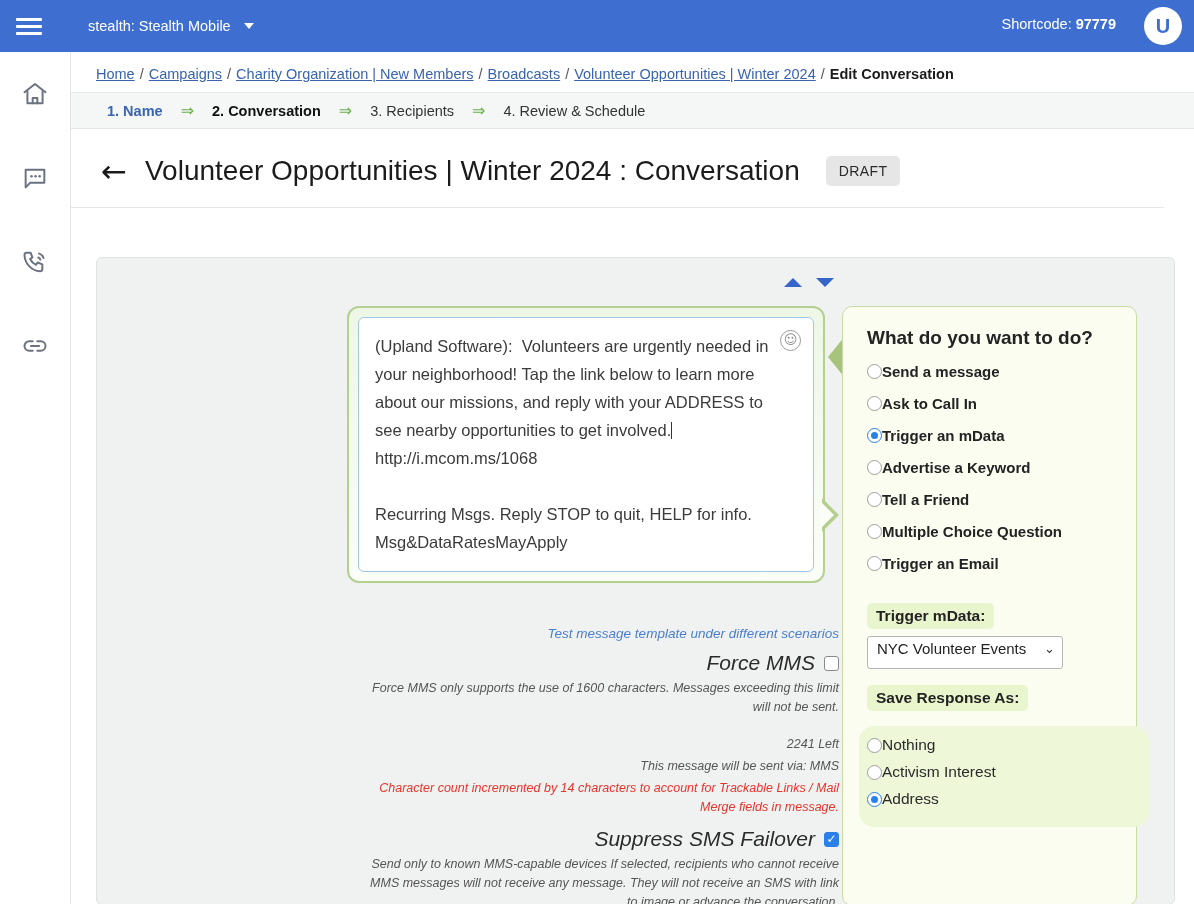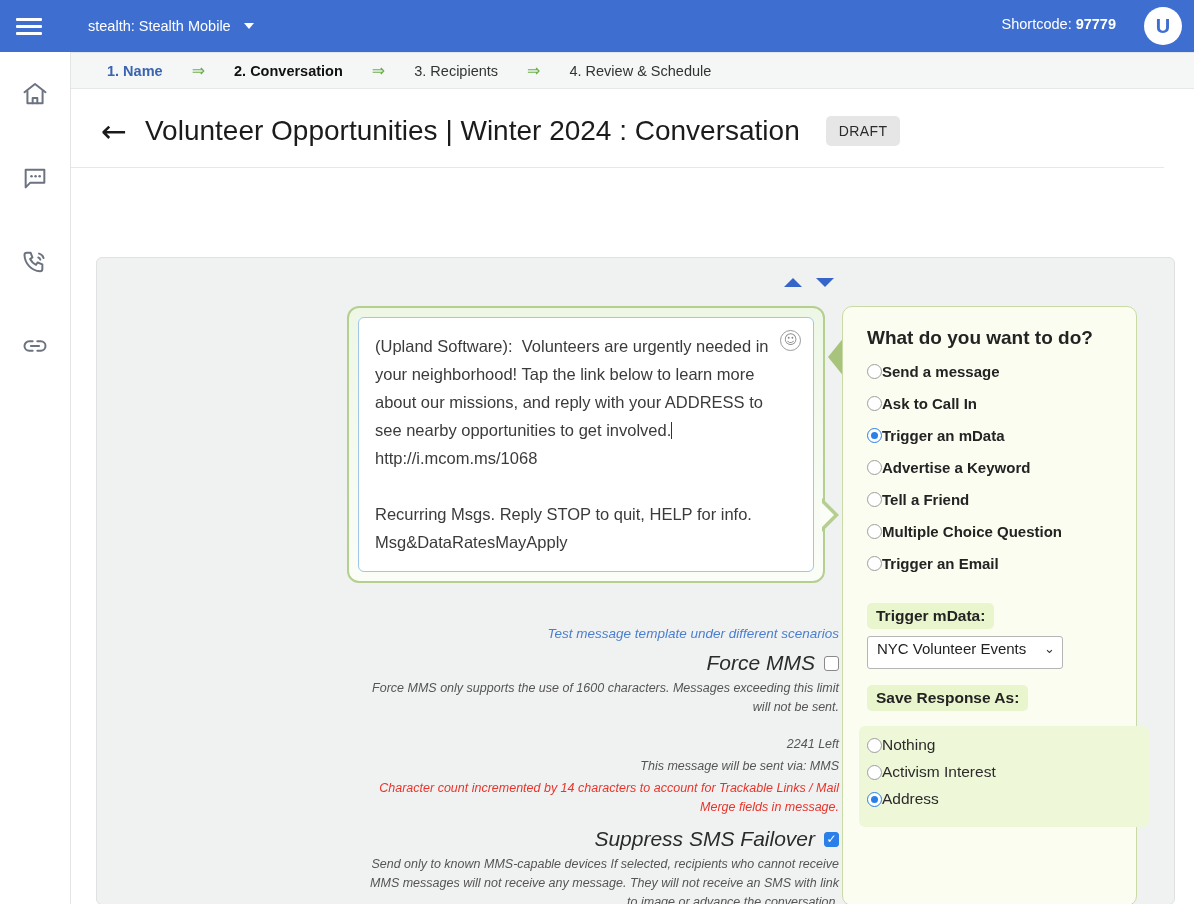--- a/index.html
+++ b/index.html
@@ -80,21 +80,21 @@
   }
   .breadcrumb .sep { color: #555; margin: 0 5px; }
   .breadcrumb .current { font-weight: bold; color: #1b1b1b; }
 
   .steps {
     background: #f5f6f6;
     border-top: 1px solid #e6e7e8;
     border-bottom: 1px solid #e6e7e8;
     height: 37px;
     display: flex; align-items: center;
-    padding-left: 36px; gap: 16px;
+    padding-left: 36px; gap: 5px;
     font-size: 14.5px;
   }
   .step { white-space: nowrap; }
   .step.active-link { color: #3a64b0; font-weight: bold; cursor: pointer; }
   .step.current { color: #111; font-weight: bold; }
   .step.future { color: #333; font-weight: normal; cursor: pointer; }
   .step-arrow {
     color: #6ab04c; font-size: 16px; margin: 0 13px; line-height: 1;
   }
 
@@ -265,21 +265,21 @@
     background: #ffffff; border: 1px solid #b5b5b5; border-radius: 3px;
     display: flex; align-items: center; justify-content: space-between;
     padding: 0 7px 8px 9px; font-size: 15px; color: #222;
     cursor: pointer; overflow: hidden; white-space: nowrap;
   }
   .mdata-select .sel-text {
     overflow: hidden; text-overflow: clip; white-space: nowrap; max-width: 160px;
   }
   .sel-chev { font-size: 13px; color: #333; font-family: "DejaVu Sans", sans-serif; }
   .save-block {
-    background: #eef7d8; border-radius: 6px;
+    background: #eef7d8; border-radius: 15px;
     margin-top: 8px; margin-left: -8px;
     padding: 10px 10px 10px 8px; width: 290px;
   }
   .save-block .radio-row { margin-bottom: 9px; }
 </style>
 </head>
 <body>
 
 <div id="app">
 
@@ -337,20 +337,23 @@
           <path d="M10 8H7a4 4 0 0 0 0 8h3"></path>
             <path d="M14 8h3a4 4 0 0 1 0 8h-3"></path>
             <path d="M8.5 12h7"></path>
         </svg>
       </span>
     </div>
   </div>
 
   <div class="content">
 
+    <div class="breadcrumb">
+      <a>Home</a><span class="sep">/</span><a>Campaigns</a><span class="sep">/</span><a>Charity Organization | New Members</a><span class="sep">/</span><a>Broadcasts</a><span class="sep">/</span><a>Volunteer Opportunities | Winter 2024</a><span class="sep">/</span><span class="current">Edit Conversation</span>
+    </div>
 
     <div class="steps">
       <span class="step active-link">1. Name</span>
       <span class="step-arrow">⇒</span>
       <span class="step current">2. Conversation</span>
       <span class="step-arrow">⇒</span>
       <span class="step future">3. Recipients</span>
       <span class="step-arrow">⇒</span>
       <span class="step future">4. Review &amp; Schedule</span>
     </div>

